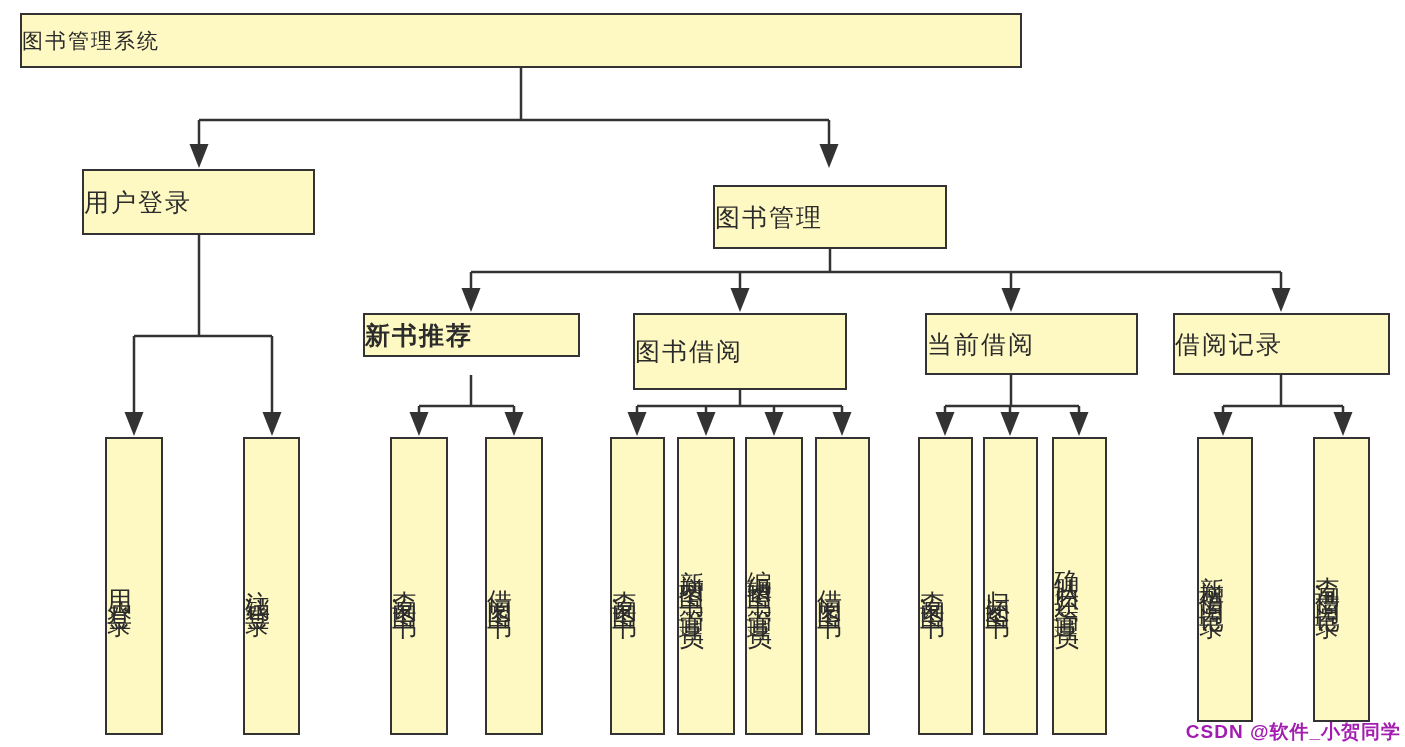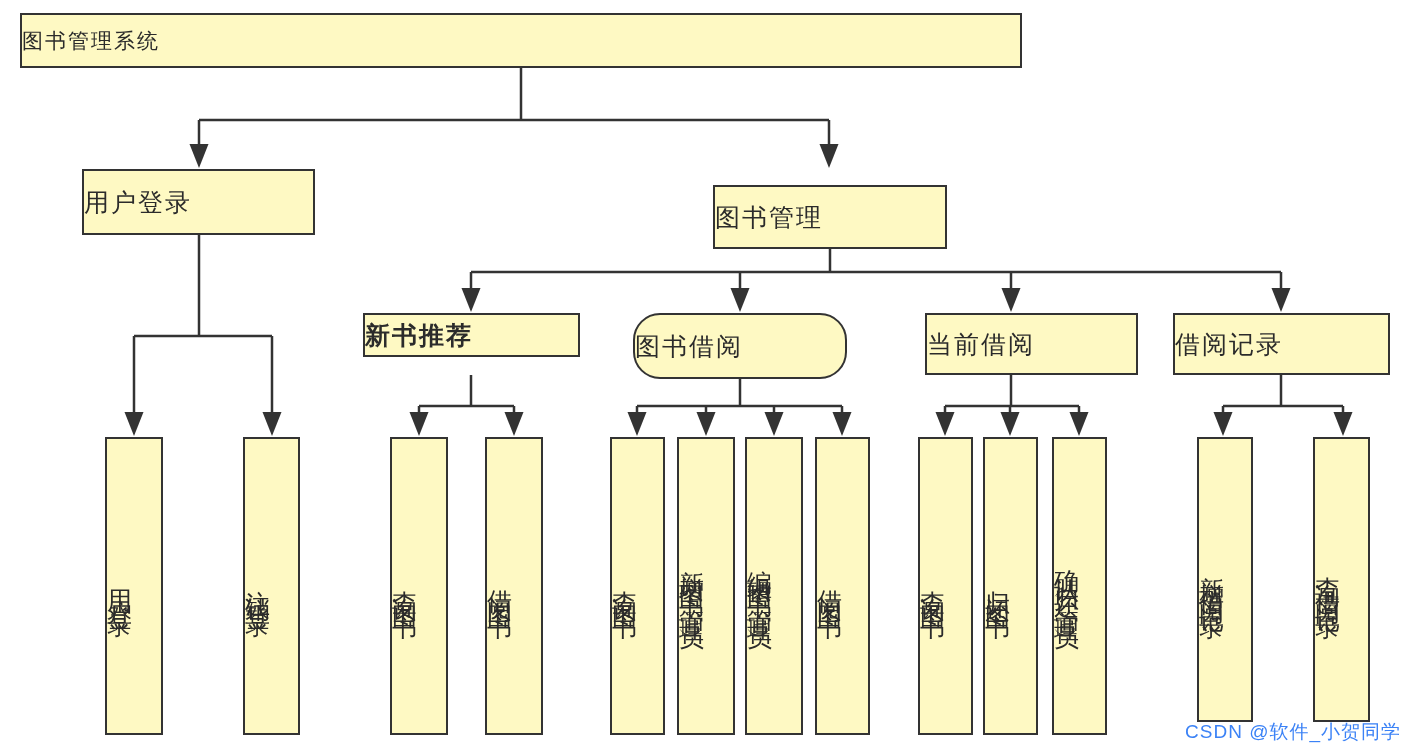--- a/index.html
+++ b/index.html
@@ -40,23 +40,24 @@
     line-height: 1;
     white-space: normal;
   }
   .node.root .lbl { font-size: 21px; }
   .watermark {
     position: absolute;
     right: 4px;
     bottom: 2px;
     font-size: 19px;
     letter-spacing: 1px;
-    color: #3b82f6;
+    color: #a21caf;
     z-index: 5;
     white-space: nowrap;
+    font-weight: bold;
   }
 </style>
 </head>
 <body>
 
 <div class="stage">
   <svg id="connectors" viewBox="0 0 1405 747" xmlns="http://www.w3.org/2000/svg">
       <line x1="521" y1="68" x2="521" y2="120" stroke="#333333" stroke-width="2.5"></line>
       <line x1="199" y1="120" x2="829" y2="120" stroke="#333333" stroke-width="2.5"></line>
       <line x1="199" y1="120" x2="199" y2="148" stroke="#333333" stroke-width="2.5"></line>
@@ -116,21 +117,21 @@
     </div>
     <div class="node" style="left: 82px; top: 169px; width: 233px; height: 66px;">
       <span class="lbl">用户登录</span>
     </div>
     <div class="node" style="left: 713px; top: 169px; width: 234px; height: 64px; margin-top: 16px;">
       <span class="lbl">图书管理</span>
     </div>
     <div class="node" style="left: 363px; top: 313px; width: 217px; height: 44px; font-weight: bold;">
       <span class="lbl">新书推荐</span>
     </div>
-    <div class="node" style="left: 633px; top: 313px; width: 214px; height: 66px; border-radius: 27px;">
+    <div class="node" style="left: 633px; top: 313px; width: 214px; height: 77px;">
       <span class="lbl">图书借阅</span>
     </div>
     <div class="node" style="left: 905px; top: 313px; width: 213px; height: 62px; margin-left: 20px;">
       <span class="lbl">当前借阅</span>
     </div>
     <div class="node" style="left: 1173px; top: 313px; width: 217px; height: 62px;">
       <span class="lbl">借阅记录</span>
     </div>
     <div class="node vertical" style="left: 105px; top: 437px; width: 58px; height: 298px;">
       <span class="lbl">用户登录</span>

